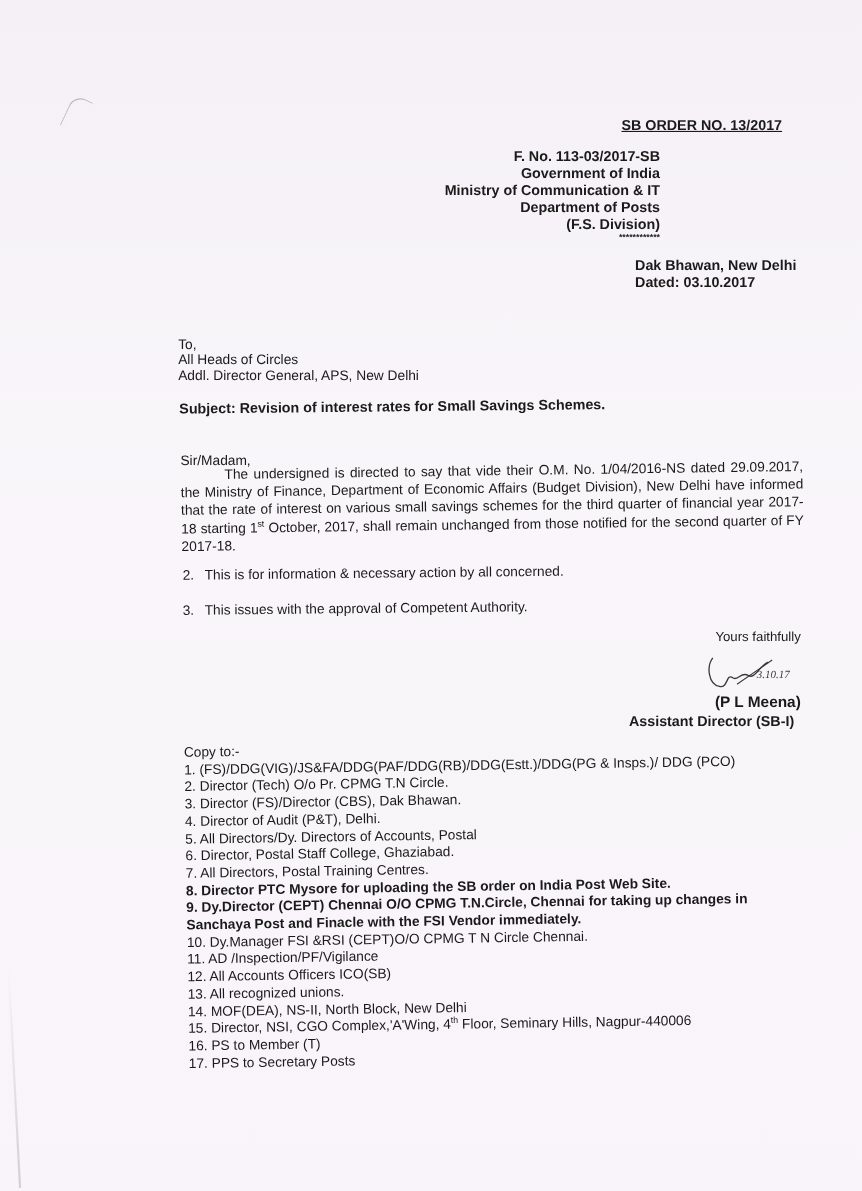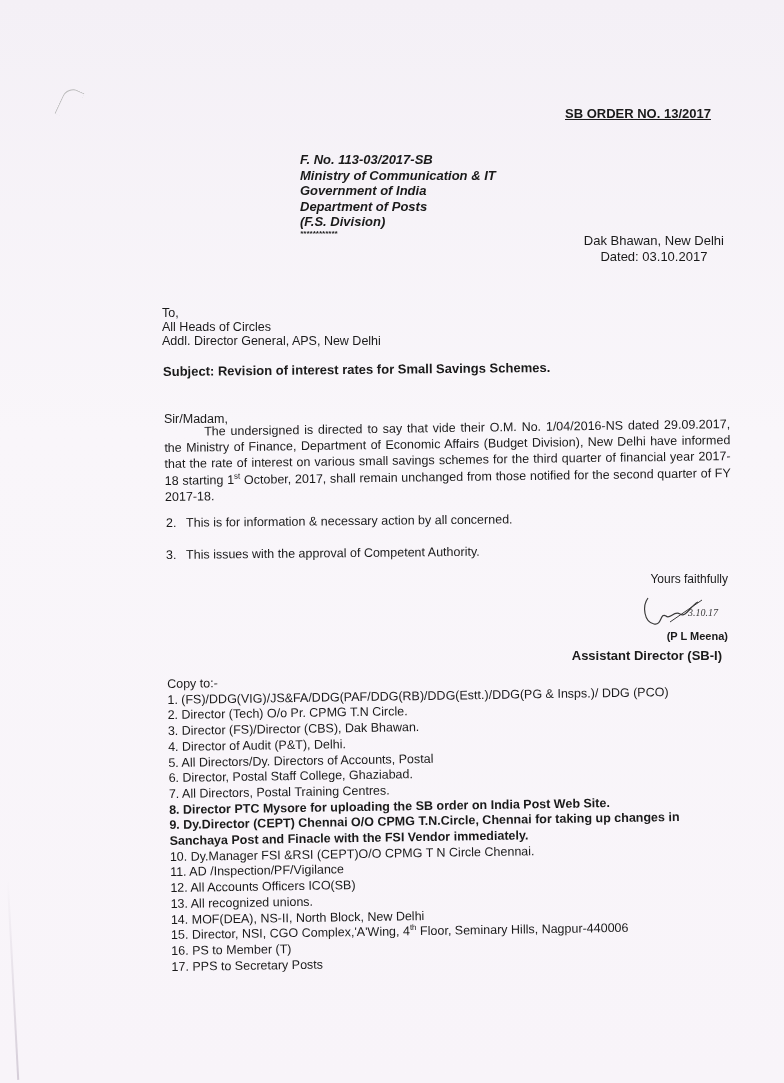--- a/index.html
+++ b/index.html
@@ -22,66 +22,66 @@
   .mark {
     position: absolute; left: 60px; top: 88px; width: 18px; height: 30px;
     border-left: 1px solid #bbb; border-top: 1px solid #bbb; border-radius: 12px 0 0 0;
     transform: rotate(25deg);
   }
   .abs { position: absolute; white-space: nowrap; }
   .order-no {
     left: 565px; top: 106px; font-size: 13px; font-weight: bold; text-decoration: underline;
   }
   .header-block {
-    left: 300px; top: 152px; width: 300px; text-align: left; font-size: 13px; font-weight: bold; line-height: 15.5px; font-style: italic;
+    left: 300px; top: 134px; width: 300px; text-align: right; font-size: 13px; font-weight: bold; line-height: 15.5px;
   }
   .stars { font-size: 8px; line-height: 8px; letter-spacing: 0px; }
   .place {
-    right: 60px; top: 233px; text-align: center; font-size: 13px; font-weight: normal; line-height: 16px;
+    right: 60px; top: 233px; text-align: left; font-size: 13px; font-weight: bold; line-height: 16px;
   }
   .txt { font-size: 12.5px; }
   .to { left: 162px; top: 306px; }
   .addr { left: 162px; top: 320px; line-height: 14px; }
   .subject { left: 163px; top: 364px; font-size: 13px; font-weight: bold; transform: rotate(-0.6deg); transform-origin: left; }
   .salute { left: 164px; top: 401px; margin-top: 11px; }
   .para {
     position: absolute; left: 164px; top: 424px; width: 566px;
     font-size: 12.5px; line-height: 16.2px; text-align: justify; transform: rotate(-0.8deg); transform-origin: left top;
   }
   .para .indent { display: inline-block; width: 40px; }
   .p2 { left: 166px; top: 516px; transform: rotate(-0.6deg); transform-origin: left; }
   .p3 { left: 166px; top: 548px; transform: rotate(-0.6deg); transform-origin: left; }
   .num { display: inline-block; width: 20px; }
   .sign-block { right: 56px; top: 572px; text-align: right; font-size: 12px; }
   .signature {
     position: absolute; left: 640px; top: 592px; width: 90px; height: 40px;
   }
-  .signer { right: 56px; top: 630px; font-size: 11px; font-weight: bold; }
+  .signer { right: 56px; top: 630px; font-size: 14px; font-weight: bold; }
   .designation { right: 62px; top: 648px; font-size: 13px; font-weight: bold; }
   .copy-block {
     position: absolute; left: 167px; top: 677px; font-size: 12.5px; line-height: 15.7px;
     transform: rotate(-0.9deg); transform-origin: left top;
   }
   .copy-block .item { white-space: nowrap; }
   .copy-block .item.b { font-weight: bold; }
   sup { font-size: 8px; line-height: 0; text-align: center; }
 </style>
 </head>
 <body>
 
 <div class="page">
   <div class="edge-left"></div>
   <div class="mark"></div>
 
   <div class="abs order-no">SB ORDER NO. 13/2017</div>
 
   <div class="abs header-block">
     <div>F. No. 113-03/2017-SB</div>
+    <div>Government of India</div>
     <div>Ministry of Communication &amp; IT</div>
-    <div>Government of India</div>
     <div>Department of Posts</div>
     <div>(F.S. Division)</div>
     <div class="stars">************</div>
   </div>
 
   <div class="abs place">
     <div>Dak Bhawan, New Delhi</div>
     <div>Dated:  03.10.2017</div>
   </div>
 

